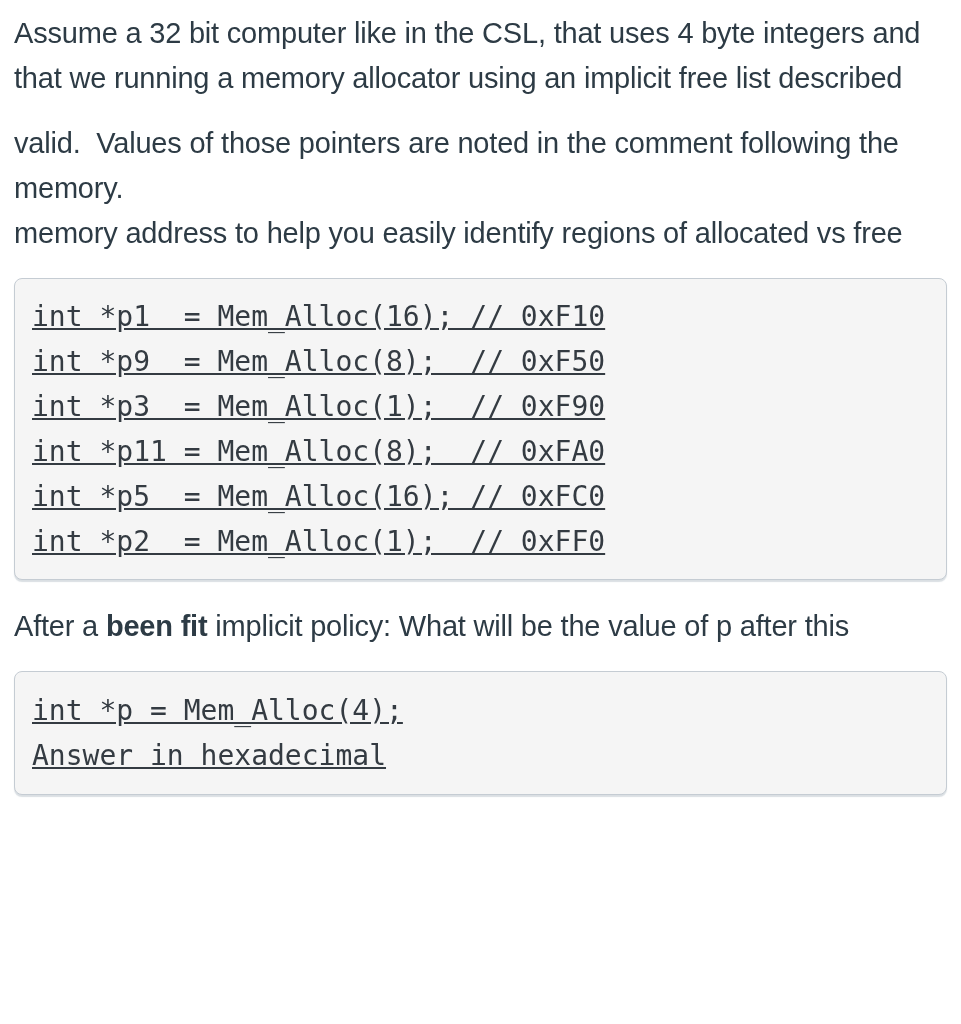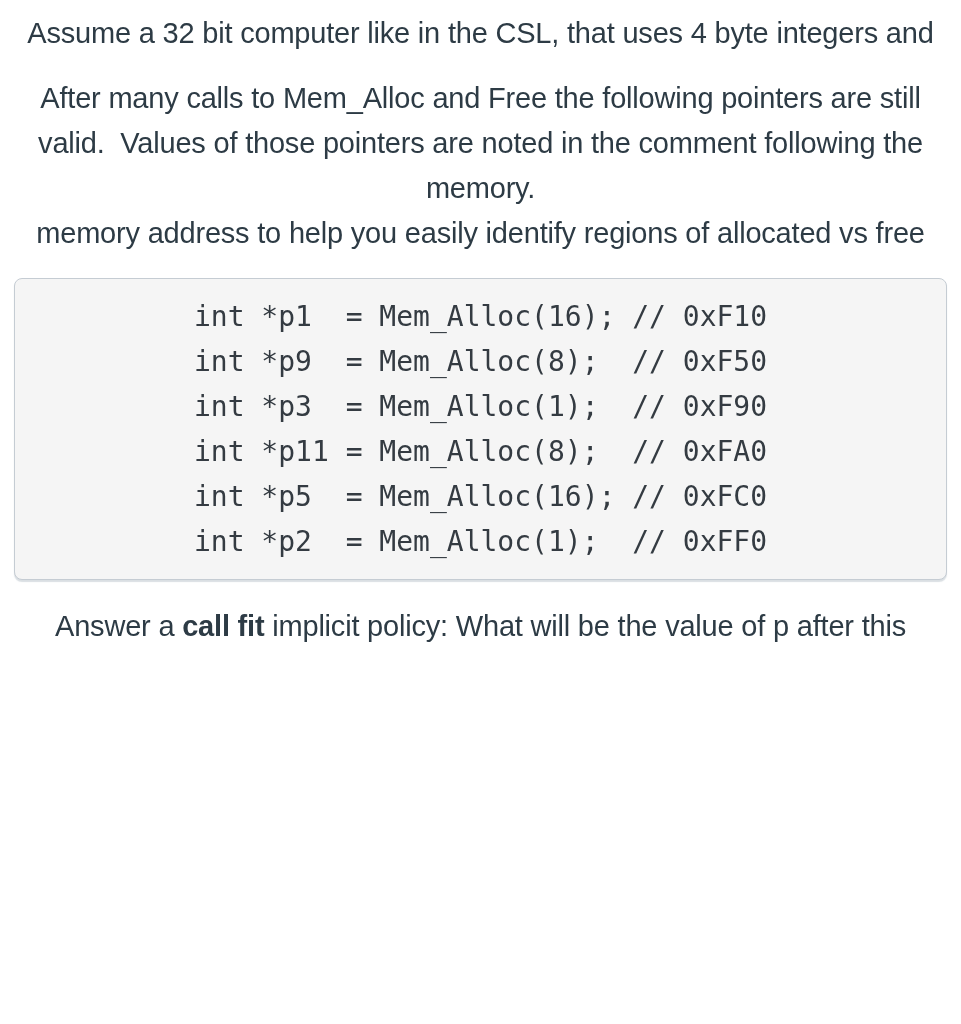--- a/index.html
+++ b/index.html
@@ -7,21 +7,20 @@
     width: 961px;
     height: 1024px;
     background: #ffffff;
     overflow: hidden;
     font-family: "Liberation Sans", sans-serif;
   }
   .page {
     width: 961px;
     height: 1024px;
     padding: 11px 14px 0 14px;
-    text-align: center;
   }
   .para {
     color: #2d3b45;
     font-size: 29px;
     line-height: 45px;
     margin: 0 0 20px 0;
     letter-spacing: -0.2px;
   }
   .line {
     white-space: pre;
@@ -33,47 +32,49 @@
     background: #f5f5f5;
     border: 1.5px solid #c5ccd3;
     border-radius: 8px;
     box-shadow: 0 2px 1px rgba(173, 185, 193, 0.45);
     margin: 22px 0 24px 0;
     font-family: "DejaVu Sans Mono", monospace;
     font-size: 28px;
     line-height: 45px;
     color: #343b42;
     overflow: hidden;
+    text-decoration: underline;
   }
   pre.codeblock .code-inner {
     padding: 15px 17px;
   }
   pre.codeblock.small .code-inner {
     padding: 16px 17px;
   }
   .codeline {
     white-space: pre;
   }
 </style>
 </head>
 <body>
 
 <div class="page">
 
   <div class="para">
     <div class="line">Assume a 32 bit computer like in the CSL, that uses 4 byte integers and</div>
+    <div class="line">that we running a memory allocator using an implicit free list described</div>
   </div>
 
   <div class="para">
-    <div class="line">After many calls to Mem_Alloc and Free the following pointers are still</div>
     <div class="line">valid.  Values of those pointers are noted in the comment following the</div>
     <div class="line">memory.</div>
     <div class="line">memory address to help you easily identify regions of allocated vs free</div>
   </div>
 
   <pre class="codeblock"><div class="code-inner"><div class="codeline">int *p1  = Mem_Alloc(16); // 0xF10</div><div class="codeline">int *p9  = Mem_Alloc(8);  // 0xF50</div><div class="codeline">int *p3  = Mem_Alloc(1);  // 0xF90</div><div class="codeline">int *p11 = Mem_Alloc(8);  // 0xFA0</div><div class="codeline">int *p5  = Mem_Alloc(16); // 0xFC0</div><div class="codeline">int *p2  = Mem_Alloc(1);  // 0xFF0</div></div></pre>
 
   <div class="para">
-    <div class="line"><span>Answer a </span><b>call fit</b><span> implicit policy: What will be the value of p after this</span></div>
+    <div class="line"><span>After a </span><b>been fit</b><span> implicit policy: What will be the value of p after this</span></div>
   </div>
 
+  <pre class="codeblock small"><div class="code-inner"><div class="codeline">int *p = Mem_Alloc(4);</div><div class="codeline">Answer in hexadecimal</div></div></pre>
 
 </div>
 
 </body></html>

